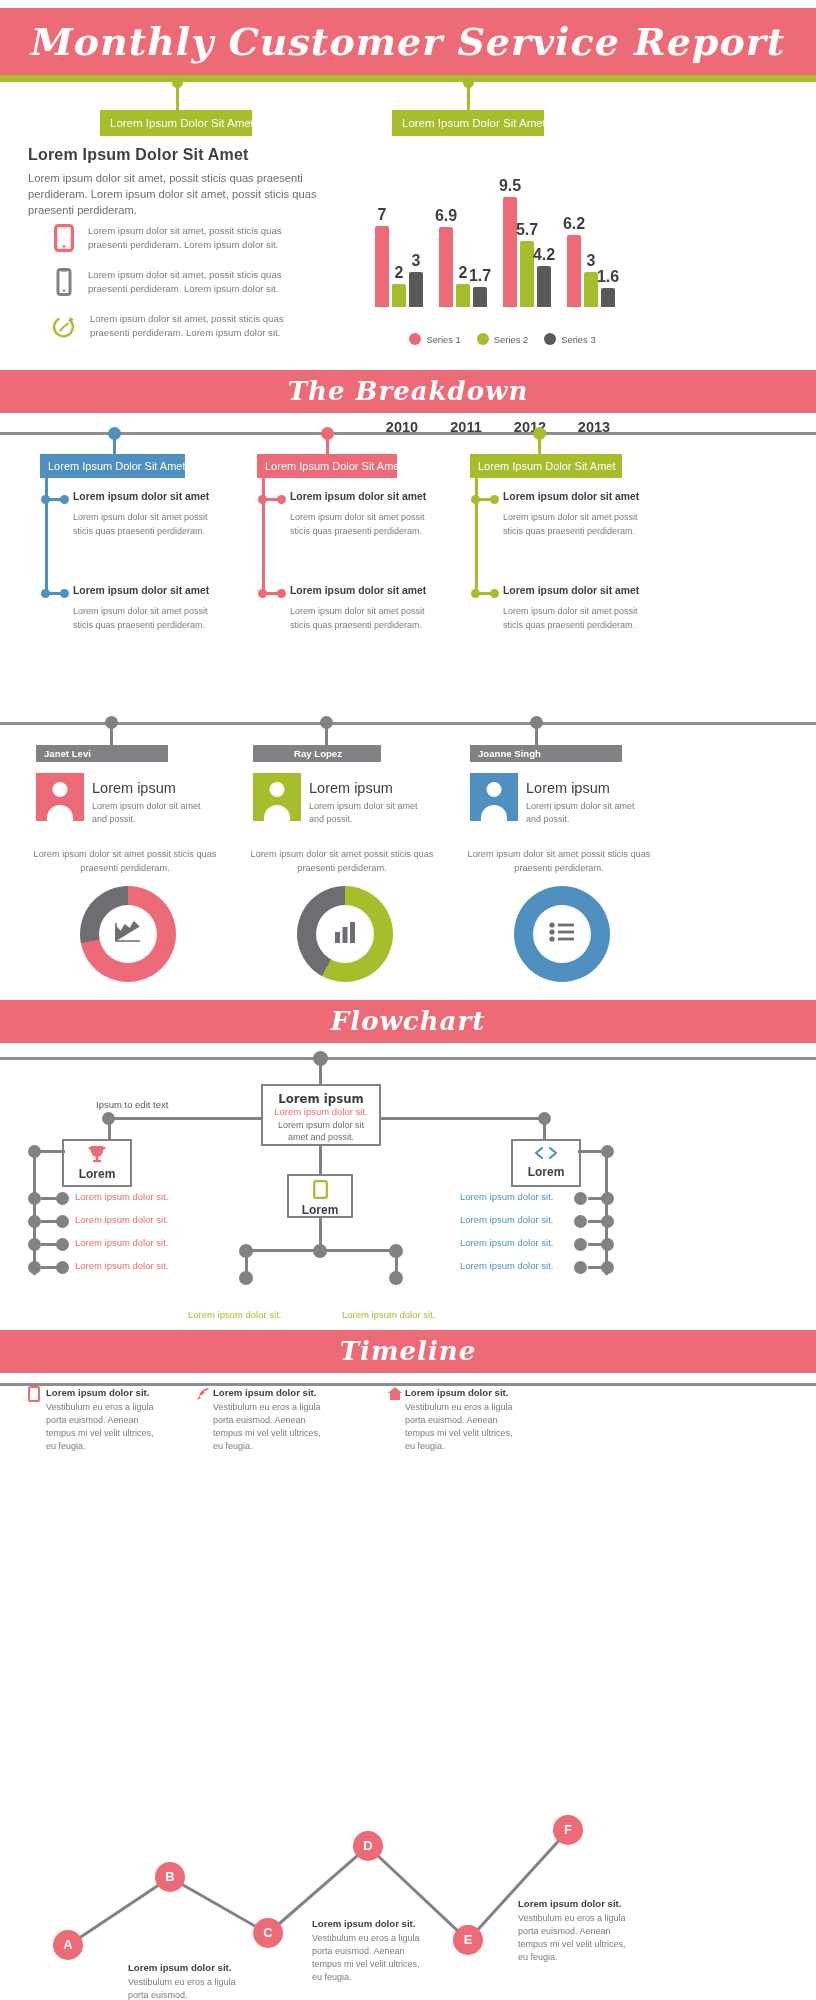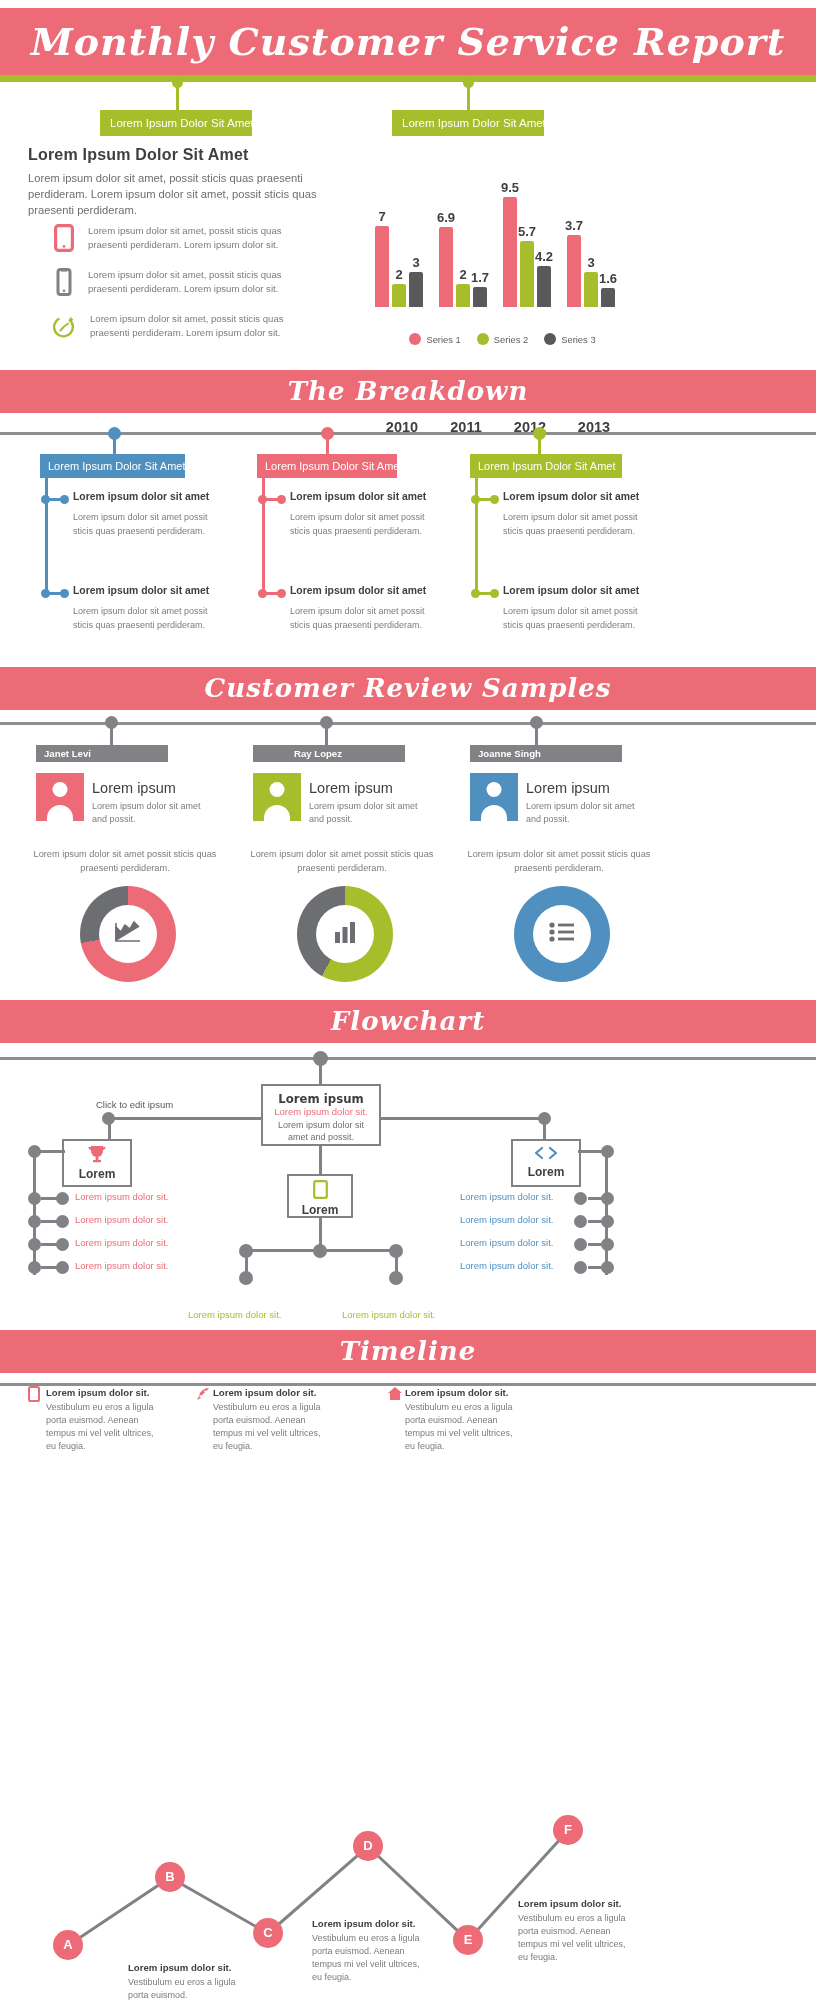--- a/index.html
+++ b/index.html
@@ -45,21 +45,21 @@
   .bullet-row { position:absolute; display:flex; align-items:flex-start; gap:14px; }
   .bullet-row .btxt { font-size:9.6px; line-height:1.5; color:#7b7c7e; width:232px; }
 
   
   #chart { position:absolute; left:375px; top:160px; width:255px; height:185px; }
   .bargroup { position:absolute; bottom:38px; width:54px; }
   .bars { position:absolute; bottom:0; left:0; width:54px; height:110px; display:flex; align-items:flex-end; gap:3px; }
   .bar { width:14px; border-radius:2px 2px 0 0; position:relative; }
   .bar .vlab {
     position:absolute; bottom:100%; left:50%; transform:translateX(-50%);
-    font-size:13px; font-weight:bold; color:#3f3f41; margin-bottom:2px; white-space:nowrap;
+    font-size:16px; font-weight:bold; color:#3f3f41; margin-bottom:2px; white-space:nowrap;
   }
   .xlab { position:absolute; top:112px; left:0; width:54px; text-align:center;
           font-size:14.5px; font-weight:bold; color:#3f3f41; }
   #legend { position:absolute; left:0; bottom:0; width:255px; display:flex; justify-content:center; gap:16px; align-items:center; }
   .lg { display:flex; align-items:center; gap:5px; font-size:9.4px; color:#5c5d5f; }
   .lgdot { width:12px; height:12px; border-radius:50%; }
 
   
   .rail { position:absolute; left:0; width:816px; height:3px; background:#8d8e90; }
   .raildot { position:absolute; width:13px; height:13px; border-radius:50%; }
@@ -199,21 +199,21 @@
             </div>
             <div class="bar" style="height: 40.5263px; background: rgb(88, 89, 91);">
               <span class="vlab">4.2</span>
             </div>
           </div>
           <div class="xlab">2012</div>
         </div>
         <div class="bargroup" style="left: 192px;">
           <div class="bars">
             <div class="bar" style="height: 71.7895px; background: rgb(236, 107, 119);">
-              <span class="vlab">3.7</span>
+              <span class="vlab">6.2</span>
             </div>
             <div class="bar" style="height: 34.7368px; background: rgb(166, 189, 44);">
               <span class="vlab">3</span>
             </div>
             <div class="bar" style="height: 18.5263px; background: rgb(88, 89, 91);">
               <span class="vlab">1.6</span>
             </div>
           </div>
           <div class="xlab">2013</div>
         </div>
@@ -277,23 +277,20 @@
       <div class="bk-node" style="left:490px; top:495px; background:#a6bd2c"></div>
       <div class="bk-title" style="left:503px; top:491px;">Lorem ipsum dolor sit amet</div>
       <div class="bk-body" style="left:503px; top:511px;">Lorem ipsum dolor sit amet possit sticis quas praesenti perdideram.</div>
       <div class="bk-node" style="left:471px; top:589px; background:#a6bd2c"></div>
       <div class="bk-conn" style="left:479px; top:592px; width:13px; background:#a6bd2c"></div>
       <div class="bk-node" style="left:490px; top:589px; background:#a6bd2c"></div>
       <div class="bk-title" style="left:503px; top:585px;">Lorem ipsum dolor sit amet</div>
       <div class="bk-body" style="left:503px; top:605px;">Lorem ipsum dolor sit amet possit sticis quas praesenti perdideram.</div>
     </div>
 
-  <div class="banner sec-banner" style="top:667px;">
-    <div class="btext">Customer Review Samples</div>
-  </div>
   <div class="rail" style="top:722px;"></div>
   <div id="reviews-host">
       <div class="raildot" style="left:105px; top:716px; background:#808285;"></div>
       <div class="vline" style="left:110px; top:725px; height:20px; background:#808285"></div>
       <div class="namebar" style="left:36px; top:745px; width:132px;">Janet Levi</div>
       <div class="avatar" style="left:36px; top:773px; background:#ec6b77">
         <span class="av-head"></span>
         <span class="av-body"></span>
       </div>
       <div class="rv-h" style="left:92px; top:780px;">Lorem ipsum</div>
@@ -302,21 +299,21 @@
       <div class="donut" style="left:80px; top:886px; background:conic-gradient(#ec6b77 0deg 259deg, #6d6e71 259deg 360deg);">
         <span class="hole">
           <span><svg width="30" height="26" viewBox="0 0 30 26">
               <path d="M3 22 V8 l5 5 4-7 5 4 4-7 5 5" fill="#6d6e71" stroke="#6d6e71" stroke-width="1.6" stroke-linejoin="round"></path>
               <path d="M3 4 V22 H27" fill="none" stroke="#6d6e71" stroke-width="1.6"></path>
             </svg></span>
         </span>
       </div>
       <div class="raildot" style="left:320px; top:716px; background:#808285;"></div>
       <div class="vline" style="left:325px; top:725px; height:20px; background:#808285"></div>
-      <div class="namebar" style="left:253px; top:745px; width:152px;padding-left:41px;">Ray Lopez</div>
+      <div class="namebar" style="left:253px; top:745px; width:128px;padding-left:41px;">Ray Lopez</div>
       <div class="avatar" style="left:253px; top:773px; background:#a6bd2c">
         <span class="av-head"></span>
         <span class="av-body"></span>
       </div>
       <div class="rv-h" style="left:309px; top:780px;">Lorem ipsum</div>
       <div class="rv-p" style="left:309px; top:800px;">Lorem ipsum dolor sit amet and possit.</div>
       <div class="rv-sub" style="left:247px; top:848px;">Lorem ipsum dolor sit amet possit sticis quas praesenti perdideram.</div>
       <div class="donut" style="left:297px; top:886px; background:conic-gradient(#a6bd2c 0deg 209deg, #6d6e71 209deg 360deg);">
         <span class="hole">
           <span><svg width="26" height="26" viewBox="0 0 26 26">
@@ -356,21 +353,21 @@
   <div class="rail" style="top:1057px;"></div>
   <div class="fdot" style="left:313px; top:1051px; width:15px; height:15px;"></div>
   <div class="fline" style="left:319px; top:1060px; width:3px; height:24px;"></div>
 
   <div class="fbox" style="left:261px; top:1084px; width:120px; height:62px; padding-top:5px;">
     <div class="fb-t">Lorem ipsum</div>
     <div class="fb-r">Lorem ipsum dolor sit.</div>
     <div class="fb-p" style="padding:2px 8px 0;">Lorem ipsum dolor sit amet and possit.</div>
   </div>
 
-  <div class="flab" style="left:96px; top:1099px; color:#58595b;">Click to edit ipsum</div>
+  <div class="flab" style="left:96px; top:1099px; color:#58595b;">Ipsum to edit text</div>
 
   <div class="fline" style="left:108px; top:1117px; width:153px; height:3px;"></div>
   <div class="fline" style="left:381px; top:1117px; width:163px; height:3px;"></div>
   <div class="fdot" style="left:102px; top:1112px; width:13px; height:13px;"></div>
   <div class="fdot" style="left:538px; top:1112px; width:13px; height:13px;"></div>
   <div class="fline" style="left:108px; top:1120px; width:3px; height:20px;"></div>
   <div class="fline" style="left:543px; top:1120px; width:3px; height:20px;"></div>
 
   <div class="sbox" style="left:62px; top:1139px; width:70px; height:48px; padding-top:4px;">
     <span>

